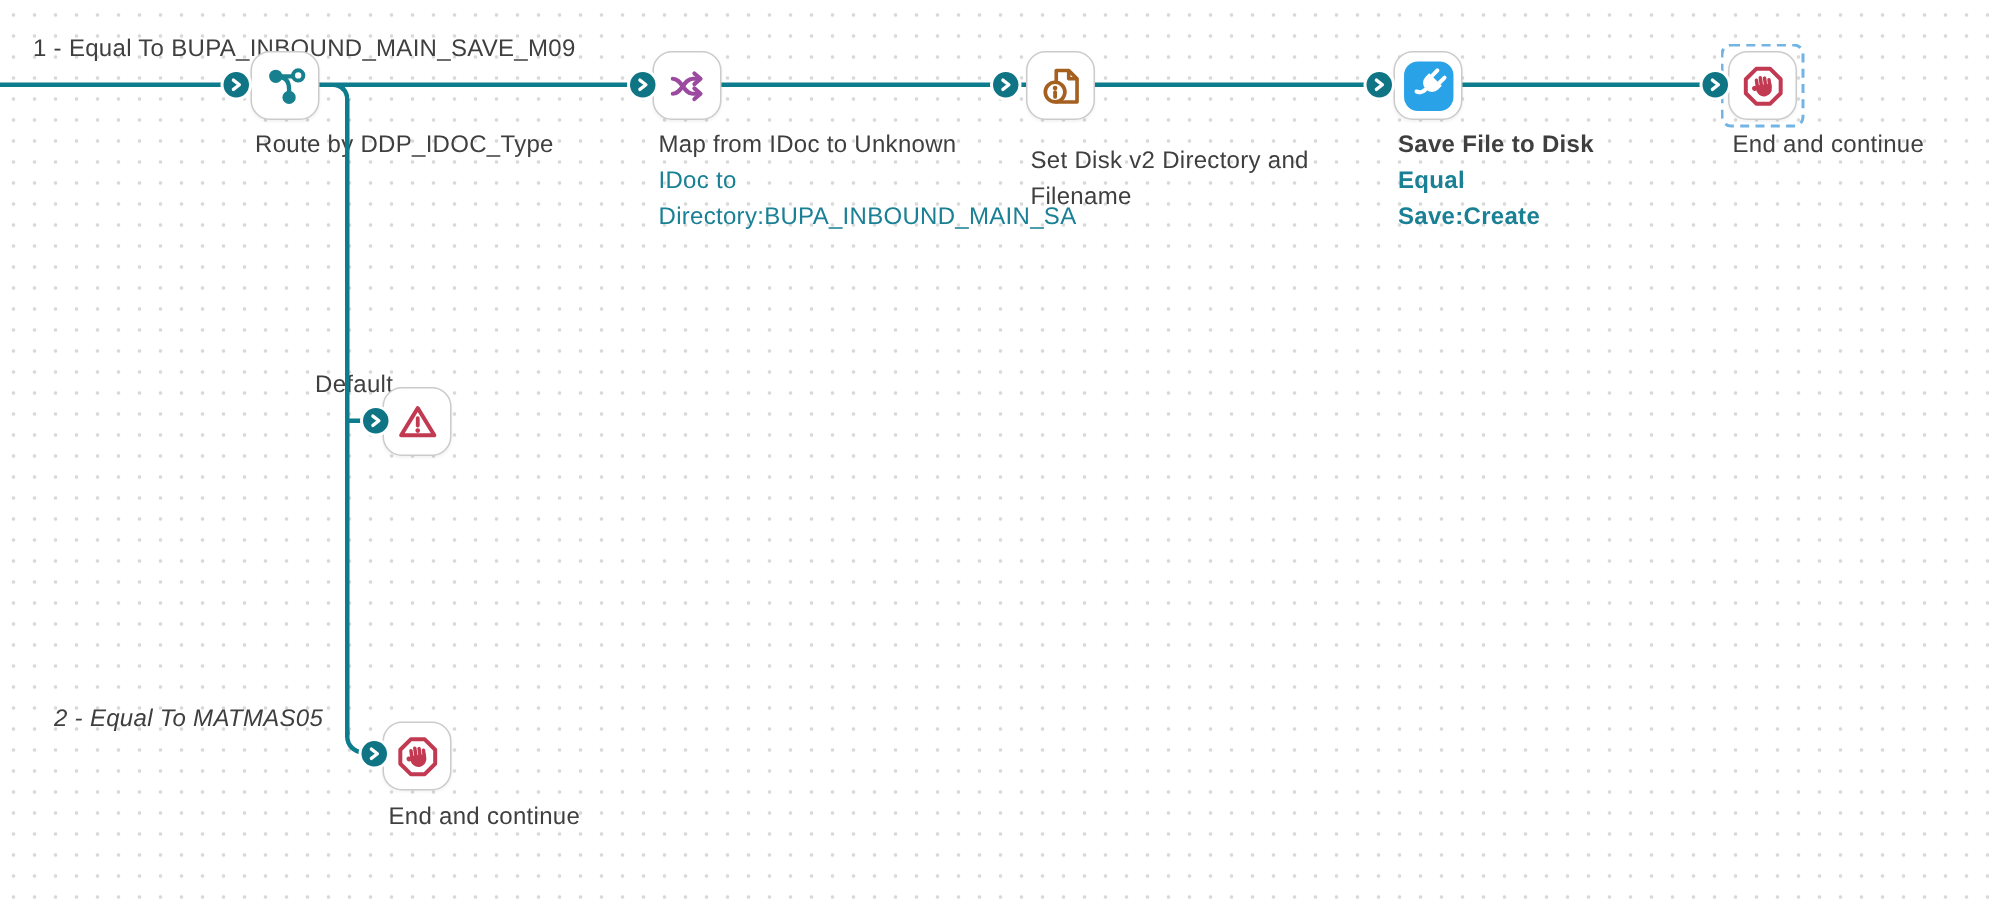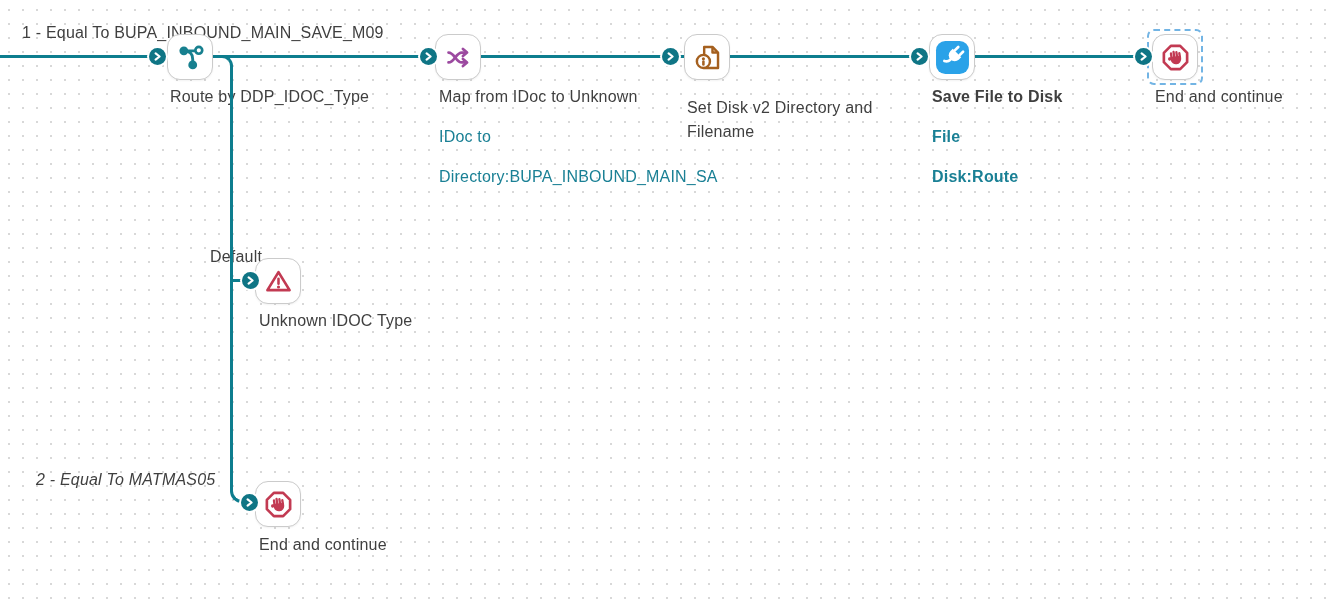--- a/index.html
+++ b/index.html
@@ -24,21 +24,21 @@
   
   .shape{position:absolute;width:46px;height:46px;box-sizing:border-box;background:#ffffff;
     border:1px solid #cbcbcb;border-radius:13px;display:flex;align-items:center;justify-content:center;
     box-shadow:0 1px 2px rgba(0,0,0,.05);z-index:2;}
   .icon{display:flex;align-items:center;justify-content:center;}
   .selection-box{position:absolute;border:2px dashed #72b4e4;border-radius:7px;
     box-sizing:border-box;z-index:2;}
   
   .lbl{position:absolute;font-size:16px;line-height:24px;letter-spacing:.2px;
     white-space:nowrap;z-index:0;}
-  .lbl .sub{color:#1a8095;margin-top:16px;}
+  .lbl .sub{color:#1a8095;}
   .lbl .main{color:#3f3f3f;}
   .wrap{white-space:normal;width:218px;}
   .clip{overflow:hidden;max-width:280px;}
 </style>
 </head>
 <body>
 
 <div class="canvas">
 
   <div class="hline" style="left:0;top:54.5px;width:168px;"></div>
@@ -192,29 +192,26 @@
     <div class="sub clip">IDoc to</div>
     <div class="sub clip">Directory:BUPA_INBOUND_MAIN_SA</div>
   </div>
 
   <div class="lbl wrap" style="left:687px;top:96px;">
     <div class="main">Set Disk v2 Directory and Filename</div>
   </div>
 
   <div class="lbl" style="left:932px;top:85px;font-weight:bold;">
     <div class="main">Save File to Disk</div>
-    <div class="sub">File</div>
-    <div class="sub">Disk:Route</div>
+    <div class="sub">Equal</div>
+    <div class="sub">Save:Create</div>
   </div>
 
   <div class="lbl" style="left:1155px;top:85px;">
     <div class="main">End and continue</div>
   </div>
 
-  <div class="lbl" style="left:259px;top:309px;">
-    <div class="main">Unknown IDOC Type</div>
-  </div>
 
   <div class="lbl" style="left:259px;top:533px;">
     <div class="main">End and continue</div>
   </div>
 
 </div>
 
 </body></html>

